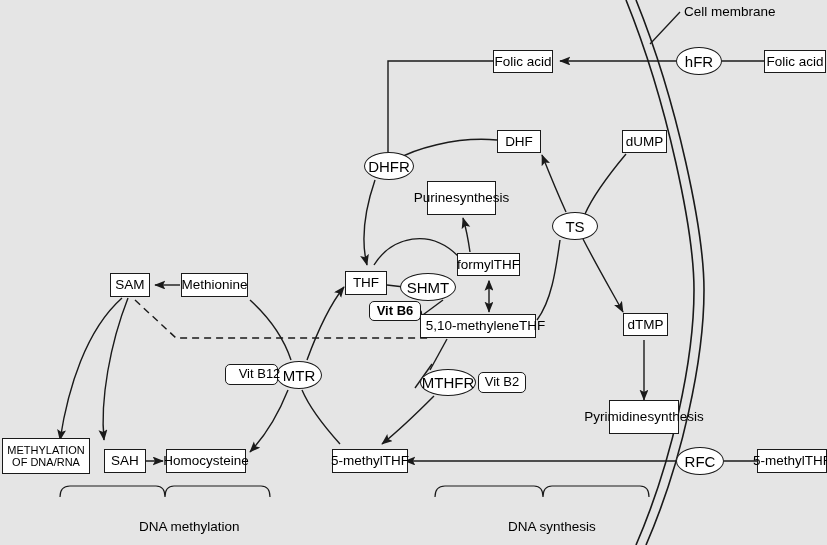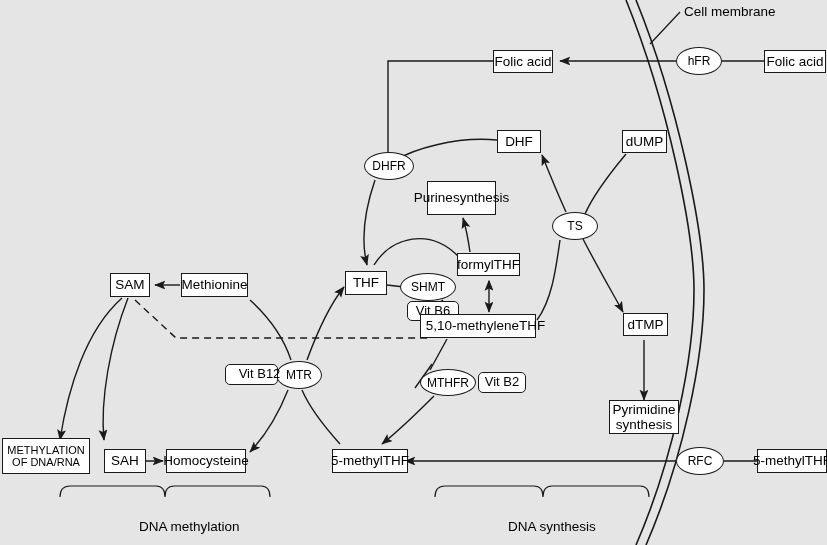--- a/index.html
+++ b/index.html
@@ -6,21 +6,21 @@
   #stage{position:relative;width:827px;height:545px;background:#e5e5e5;
          font-family:"Liberation Sans", sans-serif;overflow:hidden;}
   #stage svg{position:absolute;left:0;top:0;width:827px;height:545px;}
   .node{position:absolute;box-sizing:border-box;border:1.4px solid #1a1a1a;background:#ffffff;
         display:flex;align-items:center;justify-content:center;text-align:center;
         font-size:13.5px;color:#000;line-height:1.12;white-space:nowrap;}
   .node.multi{white-space:normal;}
   .vit{border-radius:5px;font-size:13px;}
   .ellipse{position:absolute;box-sizing:border-box;border:1.4px solid #1a1a1a;background:#ffffff;
            border-radius:50%;display:flex;align-items:center;justify-content:center;
-           font-size:12px;color:#000;}
+           font-size:15px;color:#000;}
   .plain{position:absolute;font-size:13.5px;color:#000;background:transparent;white-space:nowrap;}
 </style>
 </head>
 <body>
 
 <div id="stage">
 
   <svg viewBox="0 0 827 545">
     <defs>
       <marker id="arw" markerWidth="9" markerHeight="9" refX="7.4" refY="3.2" orient="auto" markerUnits="strokeWidth">
@@ -112,28 +112,28 @@
   <div class="ellipse" style="left:364px;top:152px;width:50px;height:28px;">DHFR</div>
   <div class="node" style="left:497px;top:130px;width:44px;height:23px;">DHF</div>
   <div class="node" style="left:622px;top:130px;width:45px;height:23px;">dUMP</div>
   <div class="ellipse" style="left:552px;top:212px;width:46px;height:28px;">TS</div>
   <div class="node" style="left:623px;top:313px;width:45px;height:23px;">dTMP</div>
 
   <div class="node multi" style="left:427px;top:181px;width:69px;height:34px;flex-direction:row;">
     <span>Purine</span>
     <span>synthesis</span>
   </div>
-  <div class="node multi" style="left:609px;top:400px;width:70px;height:34px;flex-direction:column;">
+  <div class="node multi" style="left:609px;top:400px;width:70px;height:34px;">
     <span>Pyrimidine</span>
     <span>synthesis</span>
   </div>
 
   <div class="node" style="left:345px;top:271px;width:42px;height:24px;">THF</div>
   <div class="ellipse" style="left:400px;top:273px;width:56px;height:28px;">SHMT</div>
-  <div class="node vit" style="left:407px;top:301px;width:52px;height:20px;">Vit B6</div>
+  <div class="node vit" style="left:369px;top:301px;width:52px;height:20px;font-weight:bold;">Vit B6</div>
   <div class="node" style="left:457px;top:253px;width:63px;height:23px;">formylTHF</div>
   <div class="node" style="left:420px;top:314px;width:116px;height:24px;padding-left:15px;">5,10-methyleneTHF</div>
 
   <div class="ellipse" style="left:420px;top:369px;width:56px;height:27px;">MTHFR</div>
   <div class="node vit" style="left:478px;top:372px;width:48px;height:21px;">Vit B2</div>
 
   <div class="ellipse" style="left:276px;top:361px;width:46px;height:28px;">MTR</div>
   <div class="node vit" style="left:225px;top:364px;width:53px;height:21px;padding-left:16px;">Vit B12</div>
 
   <div class="node" style="left:110px;top:273px;width:40px;height:24px;">SAM</div>

